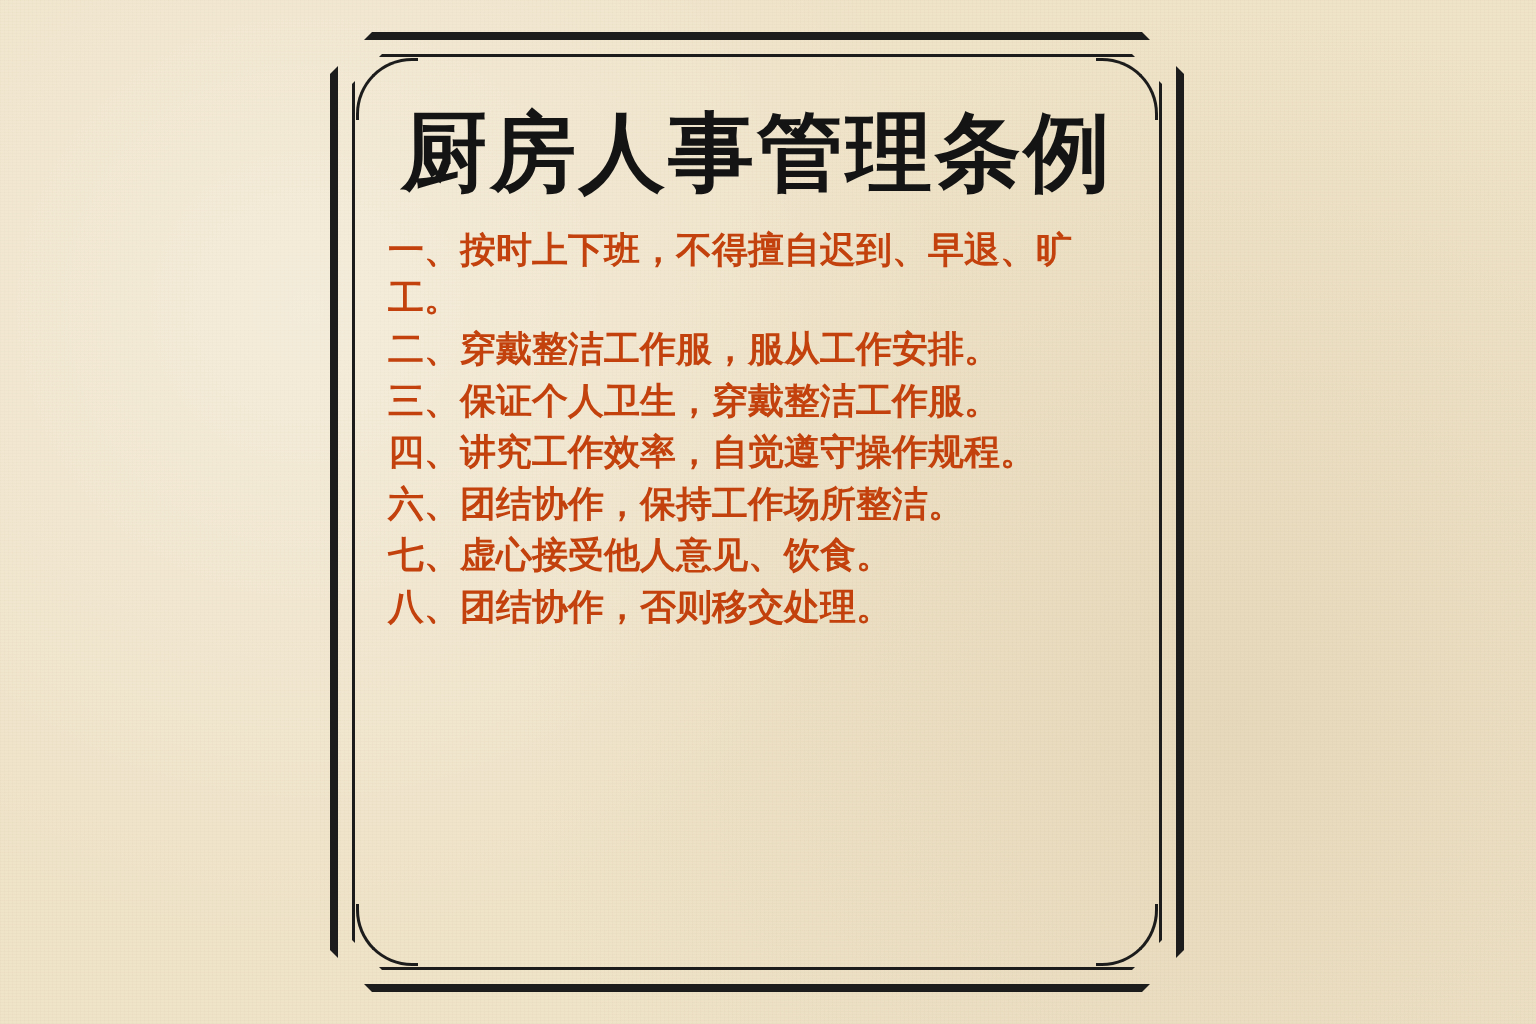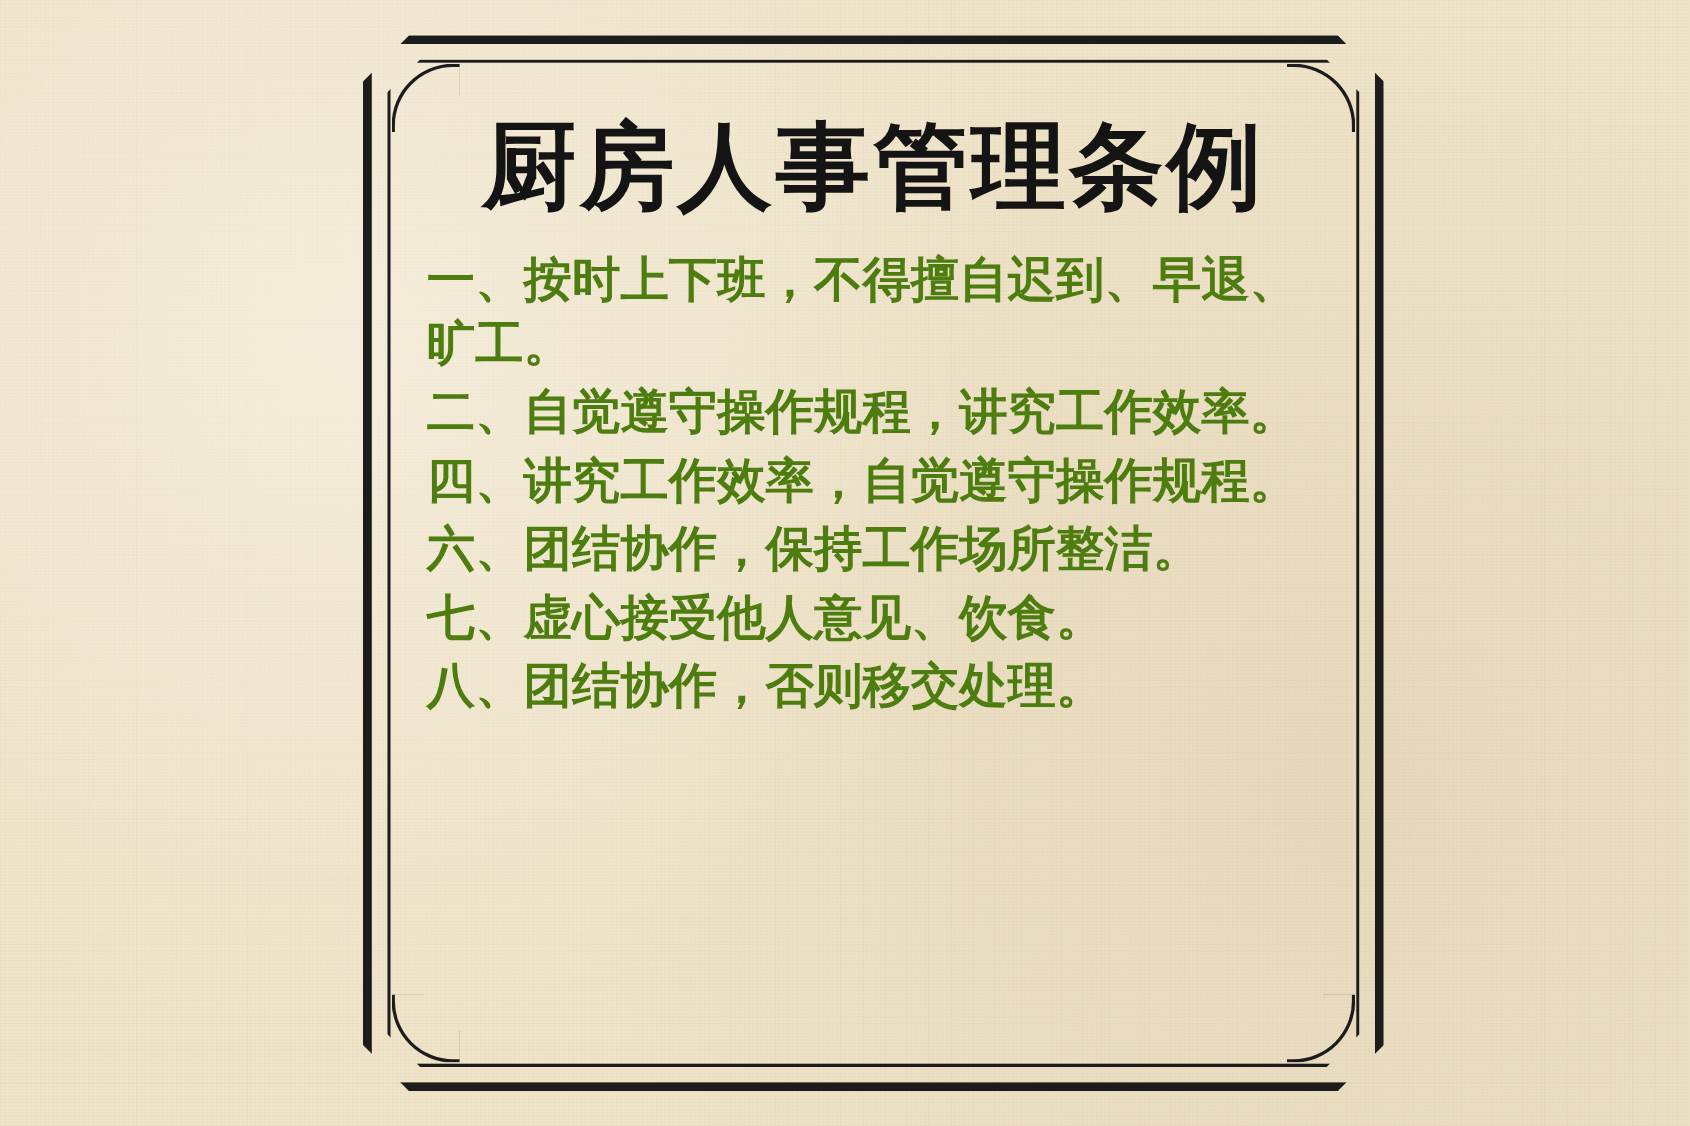--- a/index.html
+++ b/index.html
@@ -23,21 +23,21 @@
       radial-gradient(circle at 20% 30%, rgba(255,255,255,0.35) 0%, rgba(255,255,255,0) 45%),
       radial-gradient(circle at 80% 70%, rgba(190,170,130,0.18) 0%, rgba(190,170,130,0) 50%),
       repeating-linear-gradient(0deg, rgba(160,140,100,0.035) 0px, rgba(160,140,100,0.035) 1px, rgba(0,0,0,0) 1px, rgba(0,0,0,0) 3px),
       repeating-linear-gradient(90deg, rgba(160,140,100,0.03) 0px, rgba(160,140,100,0.03) 1px, rgba(0,0,0,0) 1px, rgba(0,0,0,0) 4px);
   }
 
   .sign-plate {
     position: absolute;
     left: 330px;
     top: 32px;
-    width: 928px;
+    width: 854px;
     height: 960px;
     box-sizing: border-box;
   }
 
   
   .frame-outer {
     position: absolute;
     inset: 0;
     border: 8px solid #1c1c1c;
     box-sizing: border-box;
@@ -135,23 +135,23 @@
   }
 
   .rules {
     list-style: none;
     margin: 0;
     padding: 0 6px 0 6px;
   }
   .rule {
     font-family: "Liberation Sans", "DejaVu Sans", sans-serif;
     font-weight: bold;
-    font-size: 44px;
+    font-size: 36px;
     line-height: 1.32;
-    color: #4d7c0f;
+    color: #c2410c;
     letter-spacing: 0px;
     text-align: left;
     margin: 0 0 4px 0;
     text-indent: 0;
   }
 </style>
 </head>
 <body>
 
 <div class="paper-texture"></div>
@@ -161,20 +161,21 @@
   <div class="frame-inner"></div>
   <div class="corner-orn tl"></div>
   <div class="corner-orn tr"></div>
   <div class="corner-orn bl"></div>
   <div class="corner-orn br"></div>
 
   <div class="content">
     <h1 class="title">厨房人事管理条例</h1>
     <ul class="rules">
       <li class="rule">一、按时上下班，不得擅自迟到、早退、旷工。</li>
-      <li class="rule">二、自觉遵守操作规程，讲究工作效率。</li>
+      <li class="rule">二、穿戴整洁工作服，服从工作安排。</li>
+      <li class="rule">三、保证个人卫生，穿戴整洁工作服。</li>
       <li class="rule">四、讲究工作效率，自觉遵守操作规程。</li>
       <li class="rule">六、团结协作，保持工作场所整洁。</li>
       <li class="rule">七、虚心接受他人意见、饮食。</li>
       <li class="rule">八、团结协作，否则移交处理。</li>
     </ul>
   </div>
 </div>
 
 </body></html>

